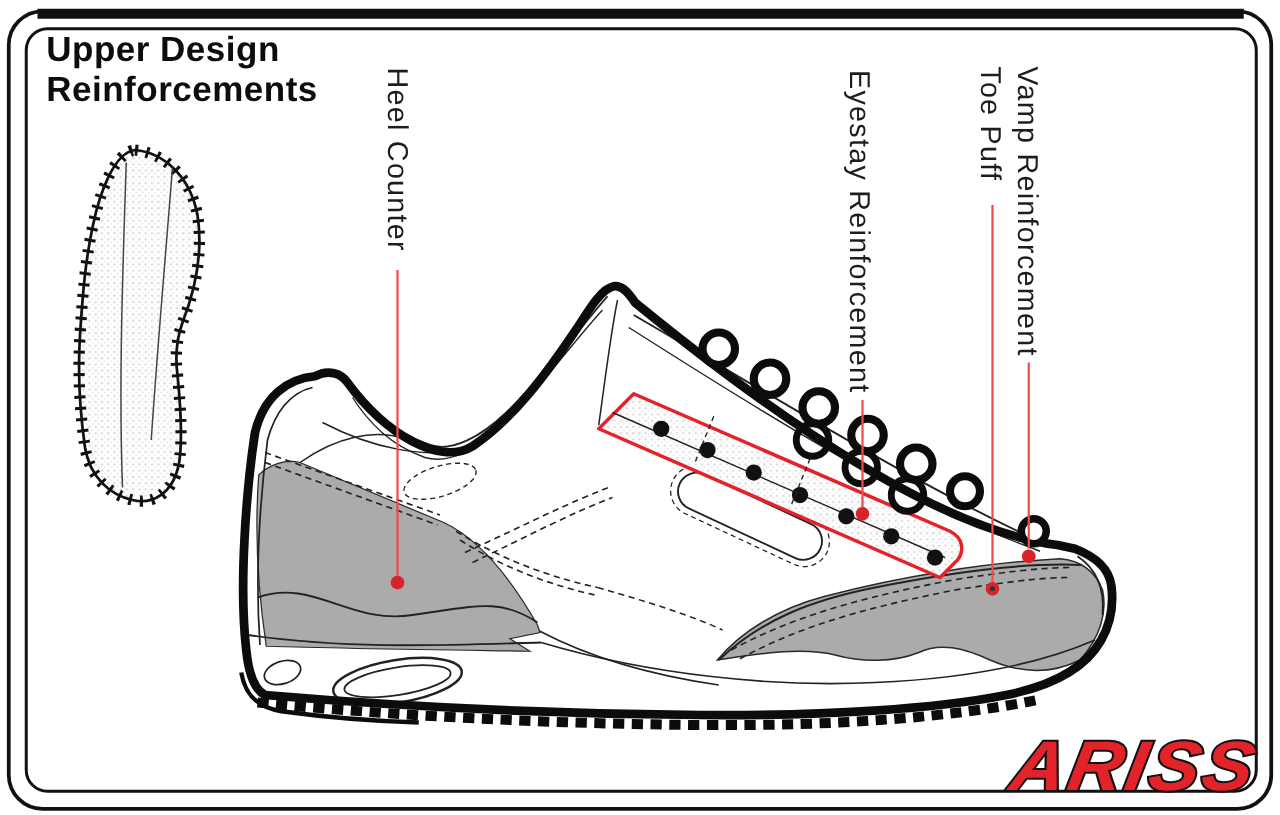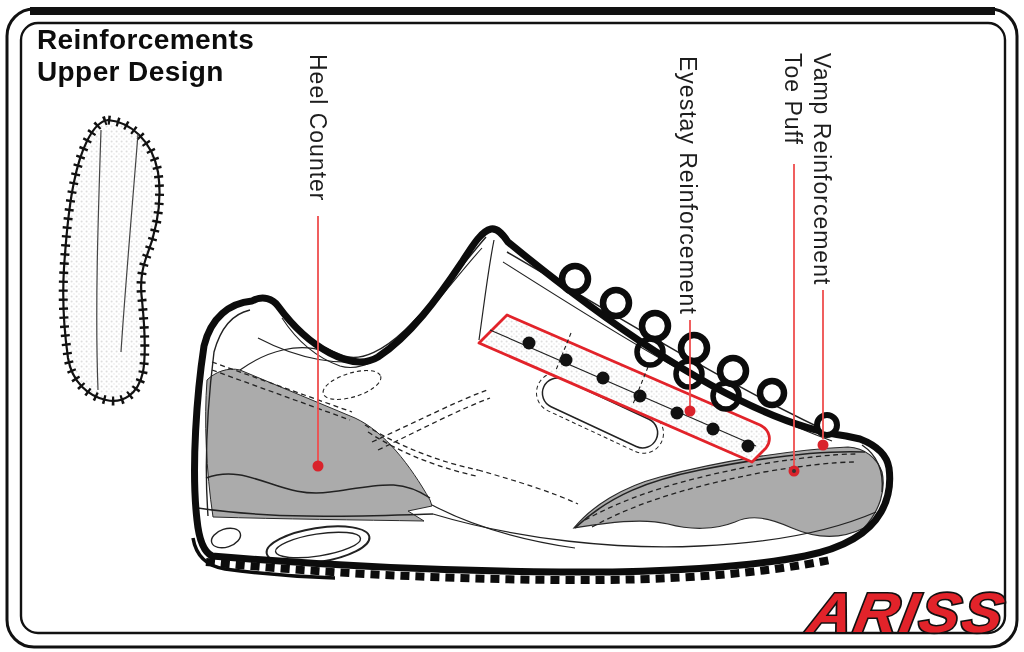--- a/index.html
+++ b/index.html
@@ -206,22 +206,22 @@
         <circle cx="823" cy="445" r="5.5" fill="#d9232b"></circle>
       </g>
     </g>
 
     <g transform="translate(806,632) skewX(-10)">
       <text x="0" y="0" font-family="Liberation Sans, sans-serif" font-size="56" font-weight="bold" font-style="italic" letter-spacing="2" textLength="196" lengthAdjust="spacingAndGlyphs" fill="#e2232a" stroke="#111" stroke-width="3.2" paint-order="stroke">ARISS</text>
     </g>
   </svg>
 
   <div class="title">
+    <div>Upper Design</div>
     <div>Reinforcements</div>
-    <div>Upper Design</div>
   </div>
 
   <div id="lbl-heel" class="vlabel">Heel Counter</div>
 
   <div id="lbl-eyestay" class="vlabel">Eyestay Reinforcement</div>
 
   <div id="lbl-vamp" class="vlabel">Vamp Reinforcement</div>
 
   <div id="lbl-toepuff" class="vlabel">Toe Puff</div>
 

